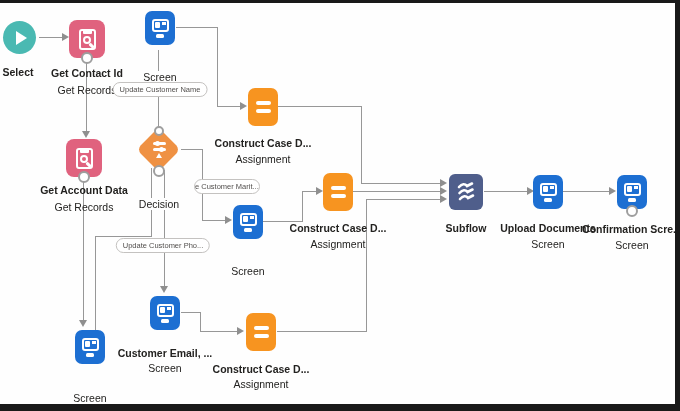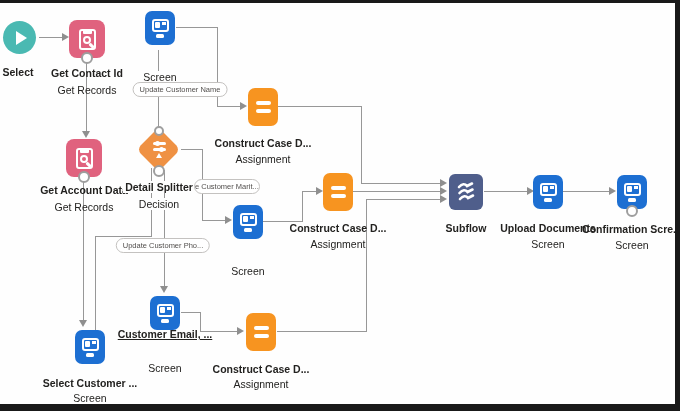--- a/index.html
+++ b/index.html
@@ -136,42 +136,41 @@
   </div>
   <div class="port" style="left:81px;top:52px;"></div>
   <div class="nlab" style="left:17px;top:67px;"><span>Get Contact Id</span></div>
   <div class="tlab" style="left:17px;top:84px;"><span>Get Records</span></div>
 
   <div class="nicon scr" style="left:145px;top:11px;">
     <div class="mon"></div>
       <div class="stand"></div>
   </div>
   <div class="tlab occ" style="left:90px;top:71px;"><span>Screen</span></div>
-  <div class="pill ctr" style="left:160px;top:82px;margin-left:20px;"><span>Update Customer Name</span></div>
+  <div class="pill ctr" style="left:160px;top:82px;"><span>Update Customer Name</span></div>
 
   <div class="nicon rec" style="left:66px;top:139px;">
     <div class="clipb">
         <div class="mag"></div>
       </div>
   </div>
   <div class="port" style="left:78px;top:171px;"></div>
   <div class="nlab" style="left:14px;top:184px;"><span>Get Account Data</span></div>
   <div class="tlab" style="left:14px;top:201px;"><span>Get Records</span></div>
 
   <div class="dwrap">
     <div class="dm"></div>
     <div class="dg">
       <div class="dbar k1"></div>
         <div class="dbar k2"></div>
         <div class="dtr"></div>
     </div>
   </div>
   <div class="port sm" style="left:154px;top:126px;"></div>
   <div class="port" style="left:153px;top:165px;"></div>
-  <div class="nlab occ" style="left:89px;top:181px;"><span>Detail Splitter</span></div>
   <div class="tlab occ" style="left:89px;top:198px;"><span>Decision</span></div>
   <div class="pill clip" style="left:194px;top:179px;"><span>Update Customer Marit...</span></div>
   <div class="pill ctr" style="left:163px;top:226px;margin-top:12px;"><span>Update Customer Pho...</span></div>
 
   <div class="nicon asg" style="left:248px;top:88px;">
     <div class="abar"></div>
       <div class="abar"></div>
   </div>
   <div class="nlab" style="left:193px;top:137px;"><span>Construct Case D...</span></div>
   <div class="tlab" style="left:193px;top:153px;"><span>Assignment</span></div>
@@ -212,28 +211,27 @@
       <div class="stand"></div>
   </div>
   <div class="port" style="left:626px;top:205px;"></div>
   <div class="nlab" style="left:562px;top:223px;"><span>Confirmation Scre...</span></div>
   <div class="tlab" style="left:562px;top:239px;"><span>Screen</span></div>
 
   <div class="nicon scr" style="left:75px;top:330px;">
     <div class="mon"></div>
       <div class="stand"></div>
   </div>
-  <div class="nlab" style="left:20px;top:377px;"><span>Select Customer ...</span></div>
   <div class="tlab" style="left:20px;top:392px;"><span>Screen</span></div>
 
   <div class="nicon scr" style="left:150px;top:296px;">
     <div class="mon"></div>
       <div class="stand"></div>
   </div>
-  <div class="nlab" style="left:95px;top:328px;text-decoration:underline;"><span>Customer Email, ...</span></div>
+  <div class="nlab" style="left:95px;top:347px;"><span>Customer Email, ...</span></div>
   <div class="tlab" style="left:95px;top:362px;"><span>Screen</span></div>
 
   <div class="nicon asg" style="left:246px;top:313px;">
     <div class="abar"></div>
       <div class="abar"></div>
   </div>
   <div class="nlab" style="left:191px;top:363px;"><span>Construct Case D...</span></div>
   <div class="tlab" style="left:191px;top:378px;"><span>Assignment</span></div>
 
 </div>

